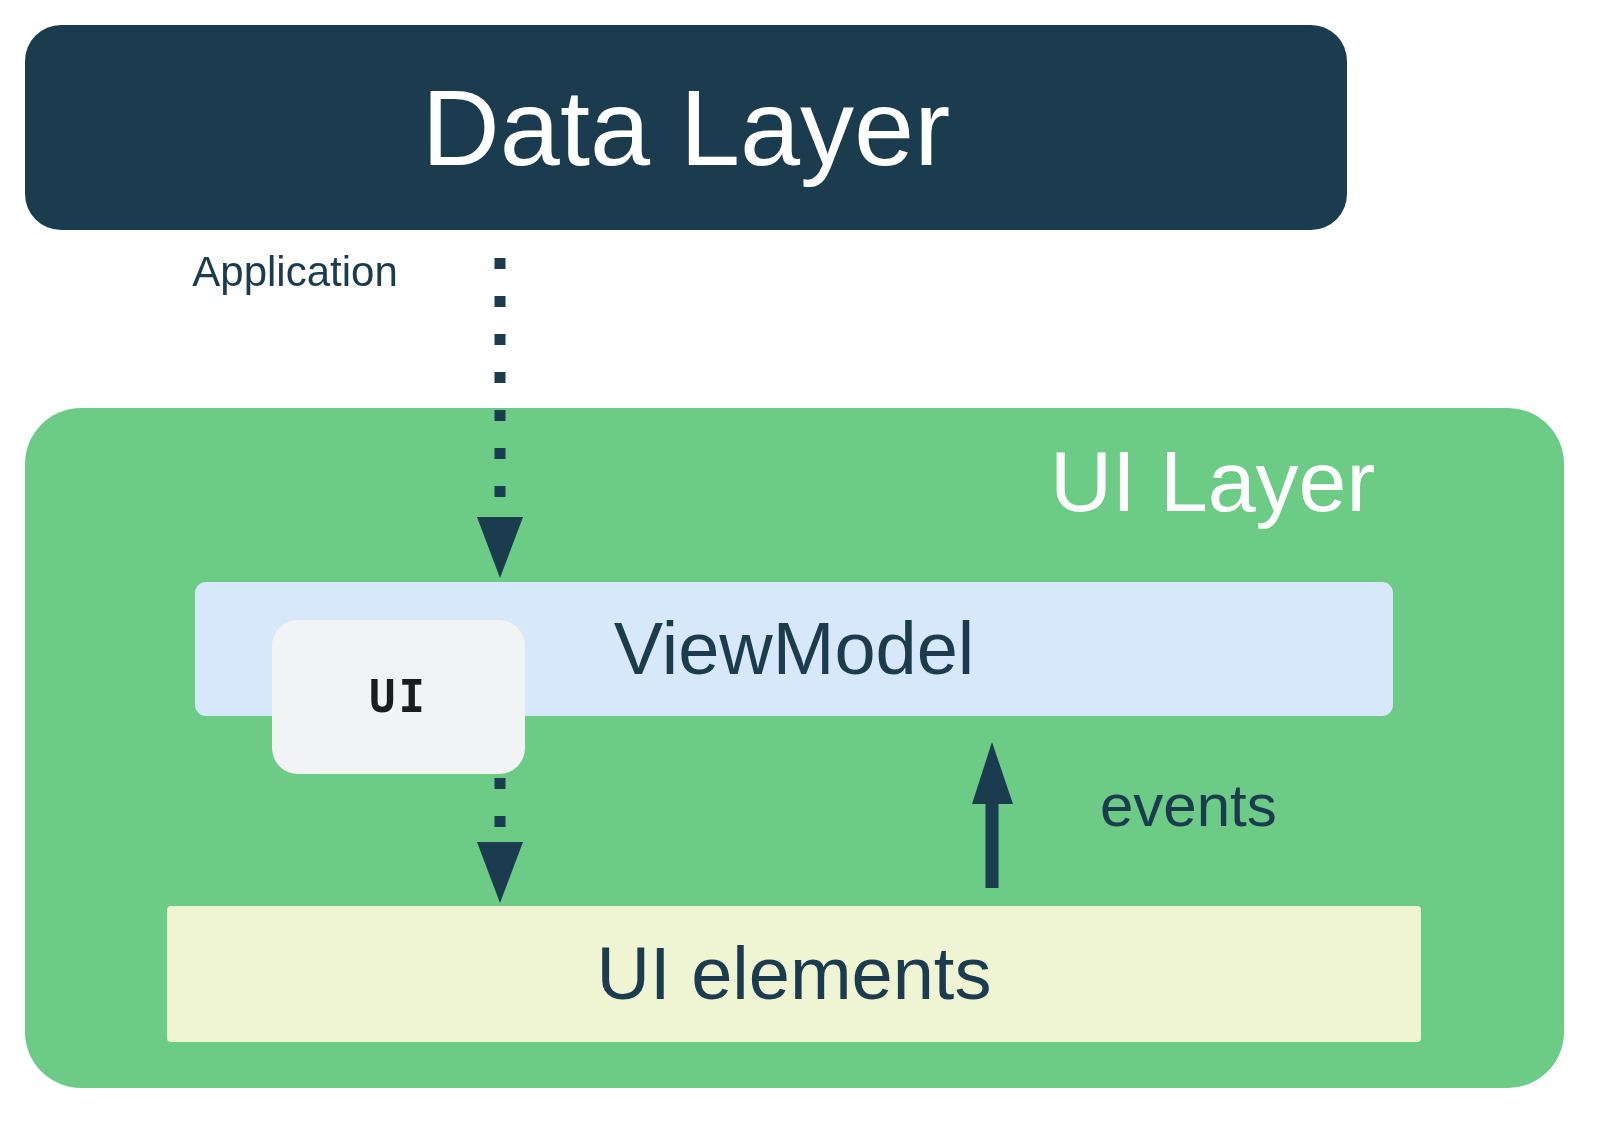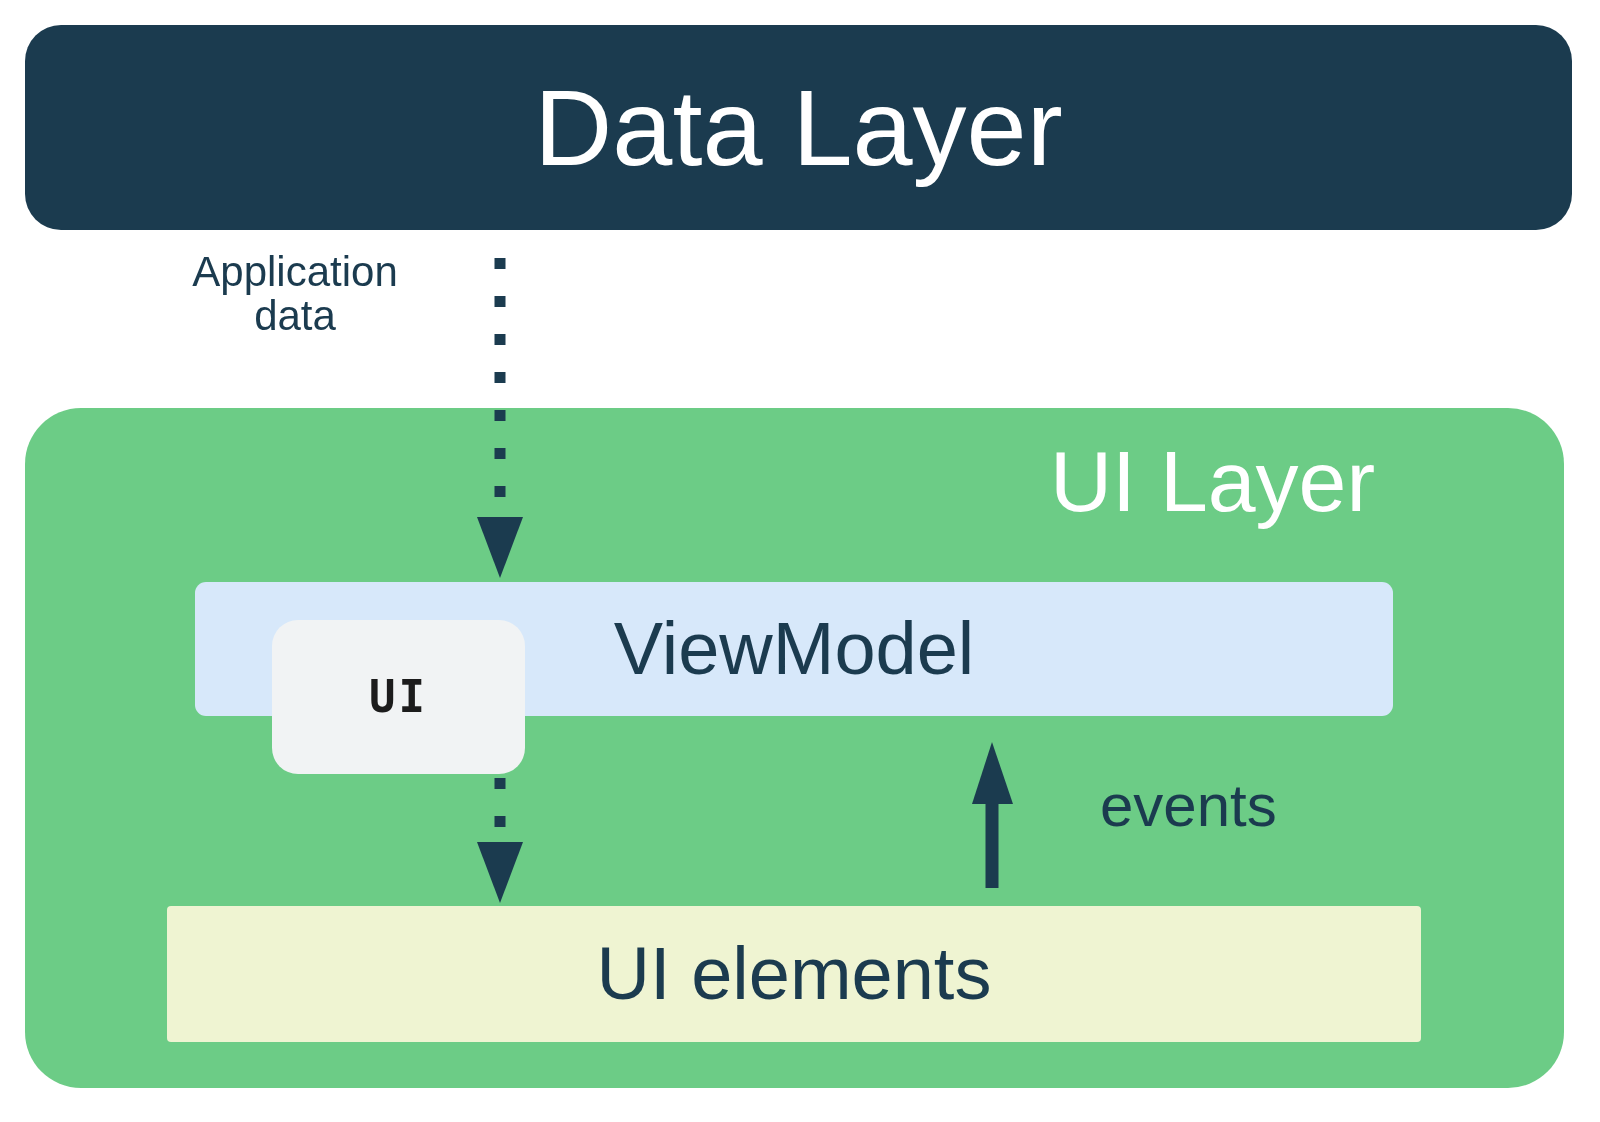--- a/index.html
+++ b/index.html
@@ -14,21 +14,21 @@
   html,body{margin:0;padding:0;background:#fff;}
   .canvas{
     position:relative;
     width:1600px;height:1122px;
     background:#fff;
     overflow:hidden;
     font-family:"Liberation Sans", sans-serif;
   }
   .box{position:absolute;display:flex;align-items:center;justify-content:center;}
   .data-layer{
-    left:25px;top:25px;width:1547px;height:205px;
+    left:25px;top:25px;width:1322px;height:205px;
     background:var(--navy);border-radius:36px;
   }
   .data-layer .title{
     color:var(--white);font-size:108px;line-height:1;letter-spacing:0;
   }
   .ui-layer{
     left:25px;top:408px;width:1539px;height:680px;
     background:var(--green);border-radius:56px;
   }
   .ui-layer-title{
@@ -76,21 +76,20 @@
 <body>
 
 <div class="canvas">
 
   <div class="box data-layer">
     <span class="title">Data Layer</span>
   </div>
 
   <div class="app-data-label">
     <div>Application</div>
-    <div>data</div>
   </div>
 
   <div class="box ui-layer"></div>
   <div class="ui-layer-title">UI Layer</div>
 
   <div class="box viewmodel">
     <span class="title">ViewModel</span>
   </div>
 
   <div class="box ui-state">

